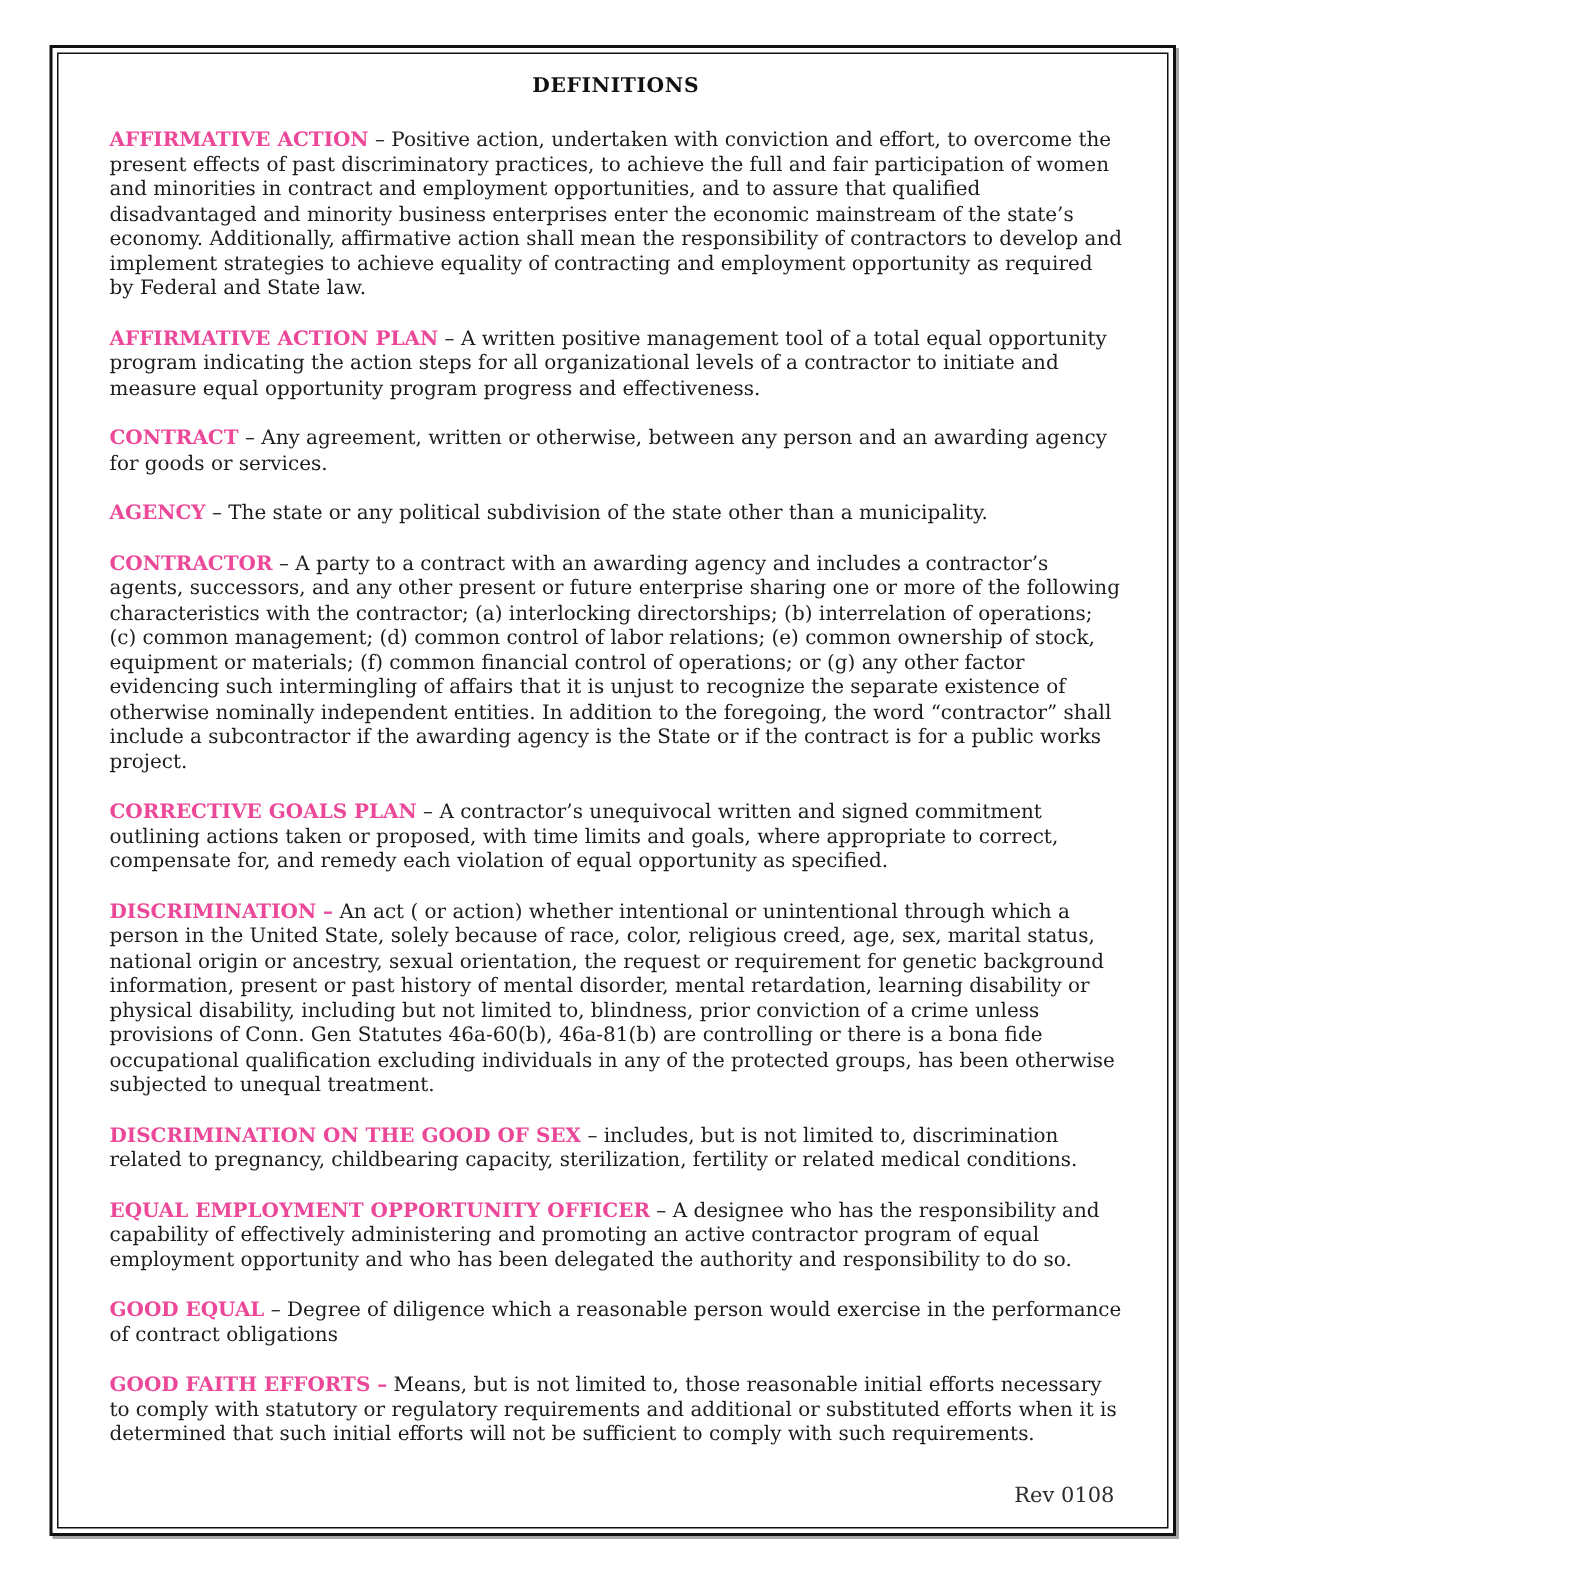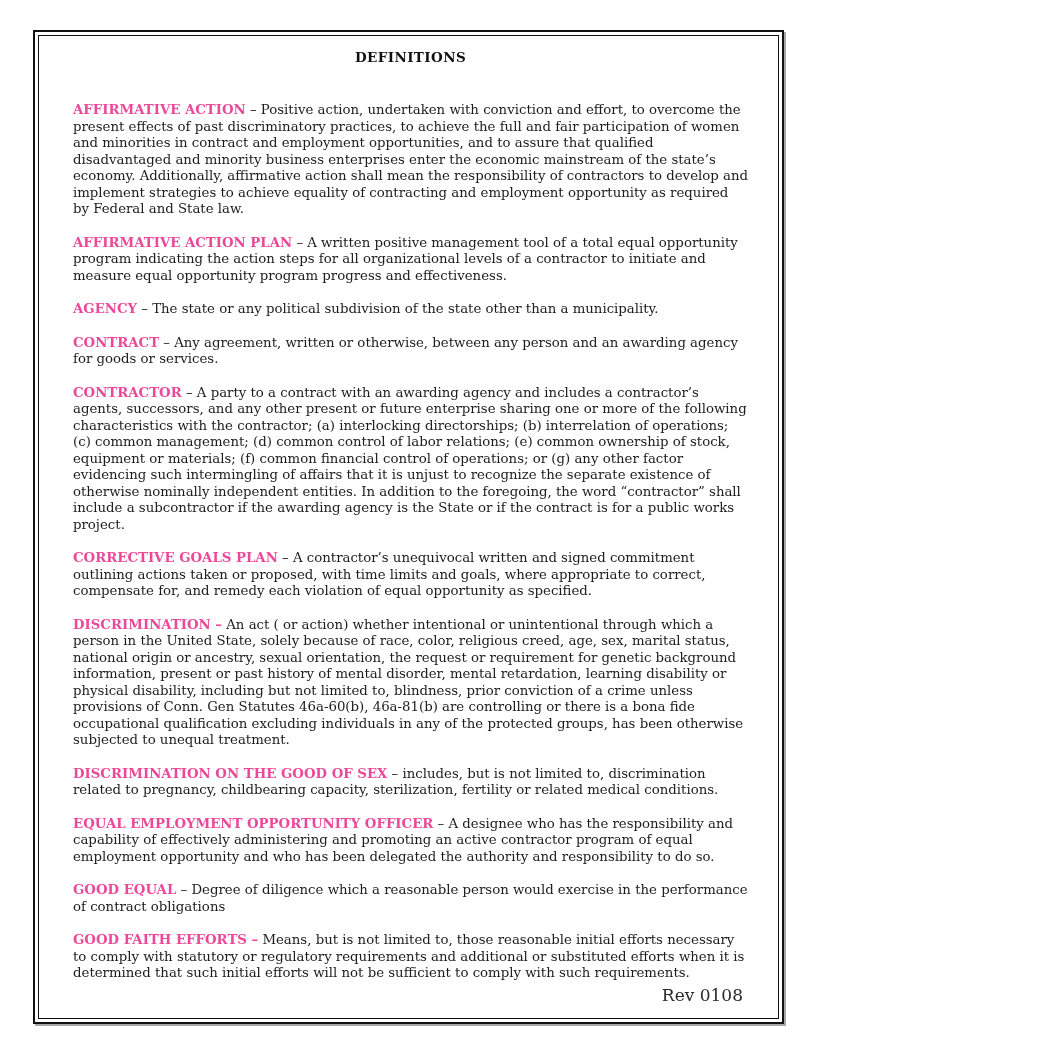--- a/index.html
+++ b/index.html
@@ -27,39 +27,39 @@
     border: 1px solid #111111;
     padding: 13px 30px 0 34px;
     overflow: hidden;
   }
   .doc-title {
     text-align: center;
     font-weight: bold;
     font-size: 13.5px;
     letter-spacing: 0.4px;
     color: #111111;
-    margin-bottom: 37px;
+    margin-bottom: 21px;
   }
   .def {
     font-size: 13.3px;
     line-height: 16.5px;
     color: #1c1c1c;
     margin-bottom: 17px;
     text-align: left;
     max-width: 690px;
   }
   .def .term {
     font-weight: bold;
     color: #ec4899;
   }
   .doc-footer {
     position: absolute;
     right: 35px;
     bottom: 13px;
-    font-size: 17px;
+    font-size: 14px;
     color: #2a2a2a;
   }
 </style>
 </head>
 <body>
 
 <div class="page-outer">
   <div class="page-inner">
 
     <div class="doc-title">DEFINITIONS</div>
@@ -68,27 +68,27 @@
       <b class="term">AFFIRMATIVE ACTION</b>
       <span>– Positive action, undertaken with conviction and effort, to overcome the present effects of past discriminatory practices, to achieve the full and fair participation of women and minorities in contract and employment opportunities, and to assure that qualified disadvantaged and minority business enterprises enter the economic mainstream of the state’s economy.  Additionally, affirmative action shall mean the responsibility of contractors to develop and implement strategies to achieve equality of contracting and employment opportunity as required by Federal and State law.</span>
     </p>
 
     <p class="def">
       <b class="term">AFFIRMATIVE ACTION PLAN</b>
       <span>– A written positive management tool of a total equal opportunity program indicating the action steps for all organizational levels of a contractor to initiate and measure equal opportunity program progress and effectiveness.</span>
     </p>
 
     <p class="def">
-      <b class="term">AGENCY</b>
-      <span>– The state or any political subdivision of the state other than a municipality.</span>
+      <b class="term">CONTRACT</b>
+      <span>– Any agreement, written or otherwise, between any person and an awarding agency for goods or services.</span>
     </p>
 
     <p class="def">
-      <b class="term">CONTRACT</b>
-      <span>– Any agreement, written or otherwise, between any person and an awarding agency for goods or services.</span>
+      <b class="term">AGENCY</b>
+      <span>– The state or any political subdivision of the state other than a municipality.</span>
     </p>
 
     <p class="def">
       <b class="term">CONTRACTOR</b>
       <span>– A party to a contract with an awarding agency and includes a contractor’s agents, successors, and any other present or future enterprise sharing one or more of the following characteristics with the contractor; (a) interlocking directorships; (b) interrelation of operations; (c) common management; (d) common control of labor relations; (e) common ownership of stock, equipment or materials; (f) common financial control of operations; or (g) any other factor evidencing such intermingling of affairs that it is unjust to recognize the separate existence of otherwise nominally independent entities. In addition to the foregoing, the word “contractor” shall include a subcontractor if the awarding agency is the State or if the contract is for a public works project.</span>
     </p>
 
     <p class="def">
       <b class="term">CORRECTIVE GOALS PLAN</b>
       <span>– A contractor’s unequivocal written and signed commitment outlining actions taken or proposed, with time limits and goals, where appropriate to correct, compensate for, and remedy each violation of equal opportunity as specified.</span>

